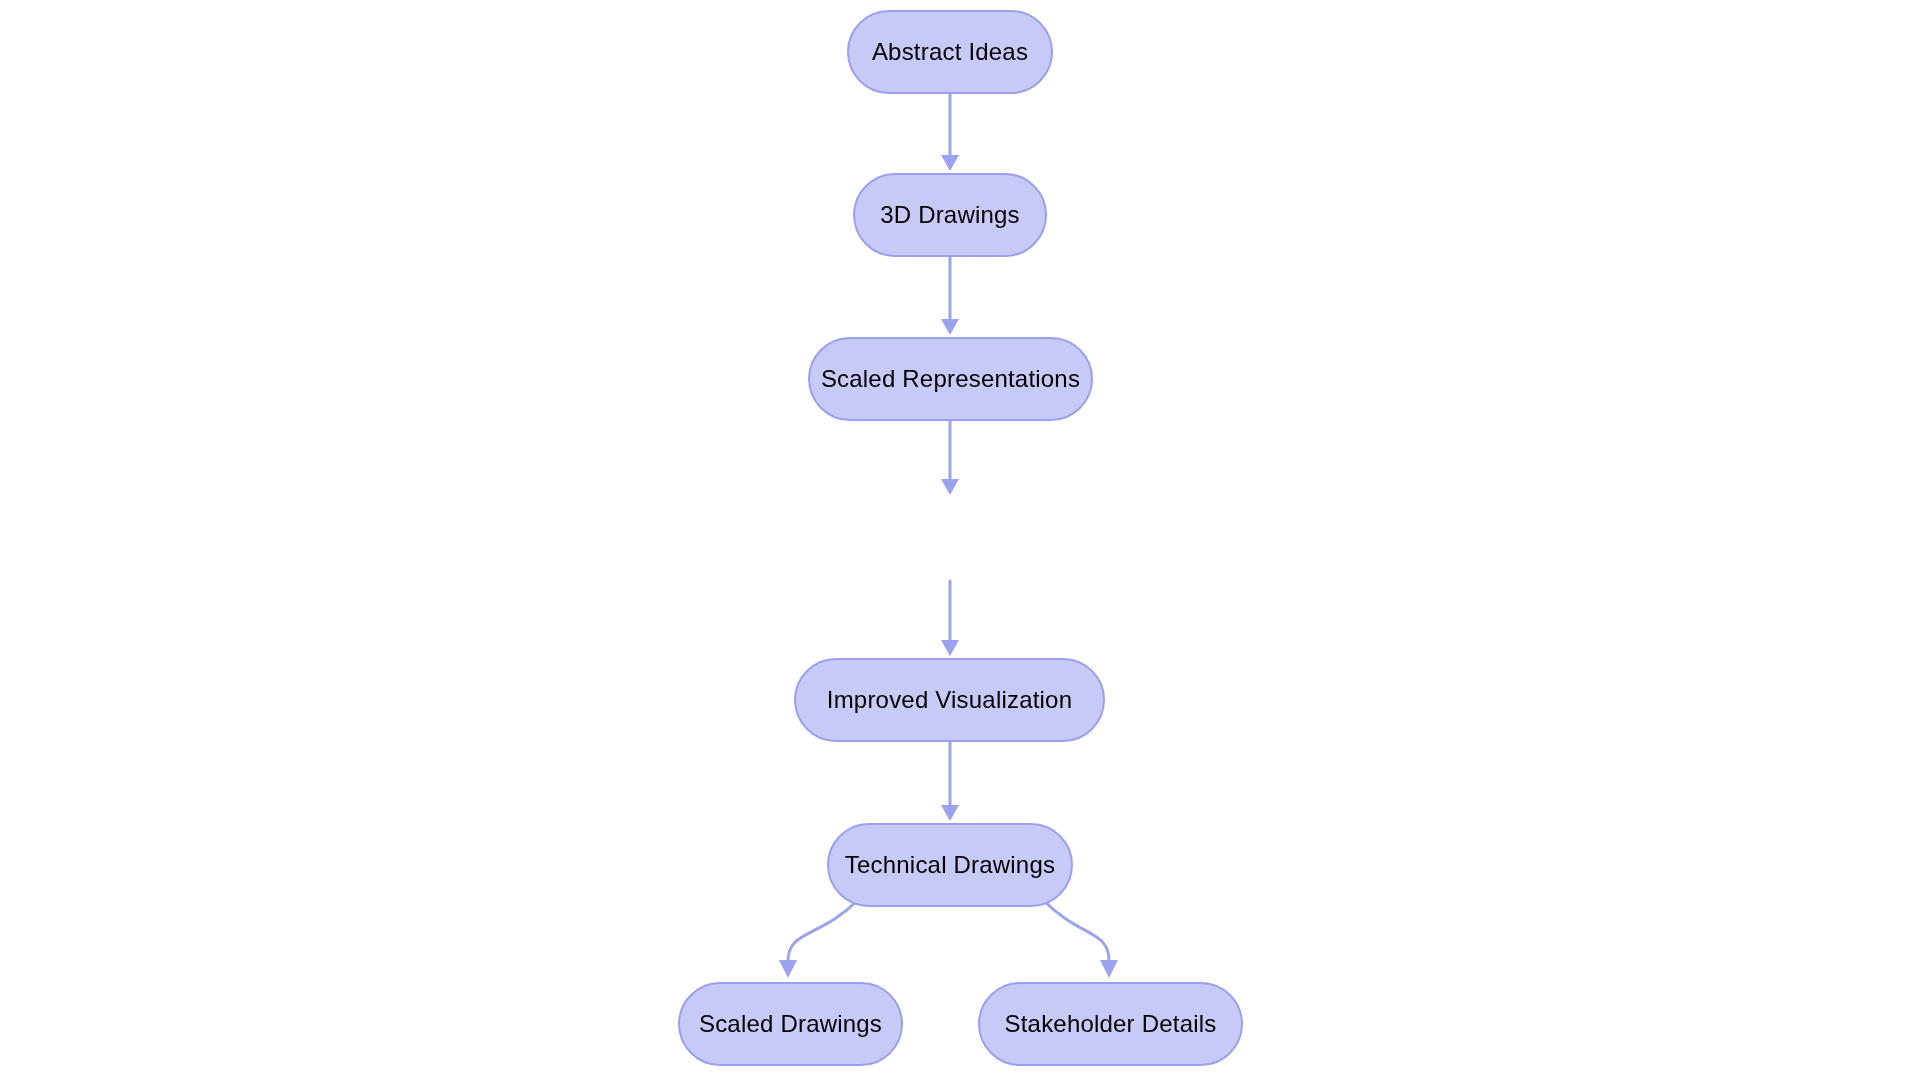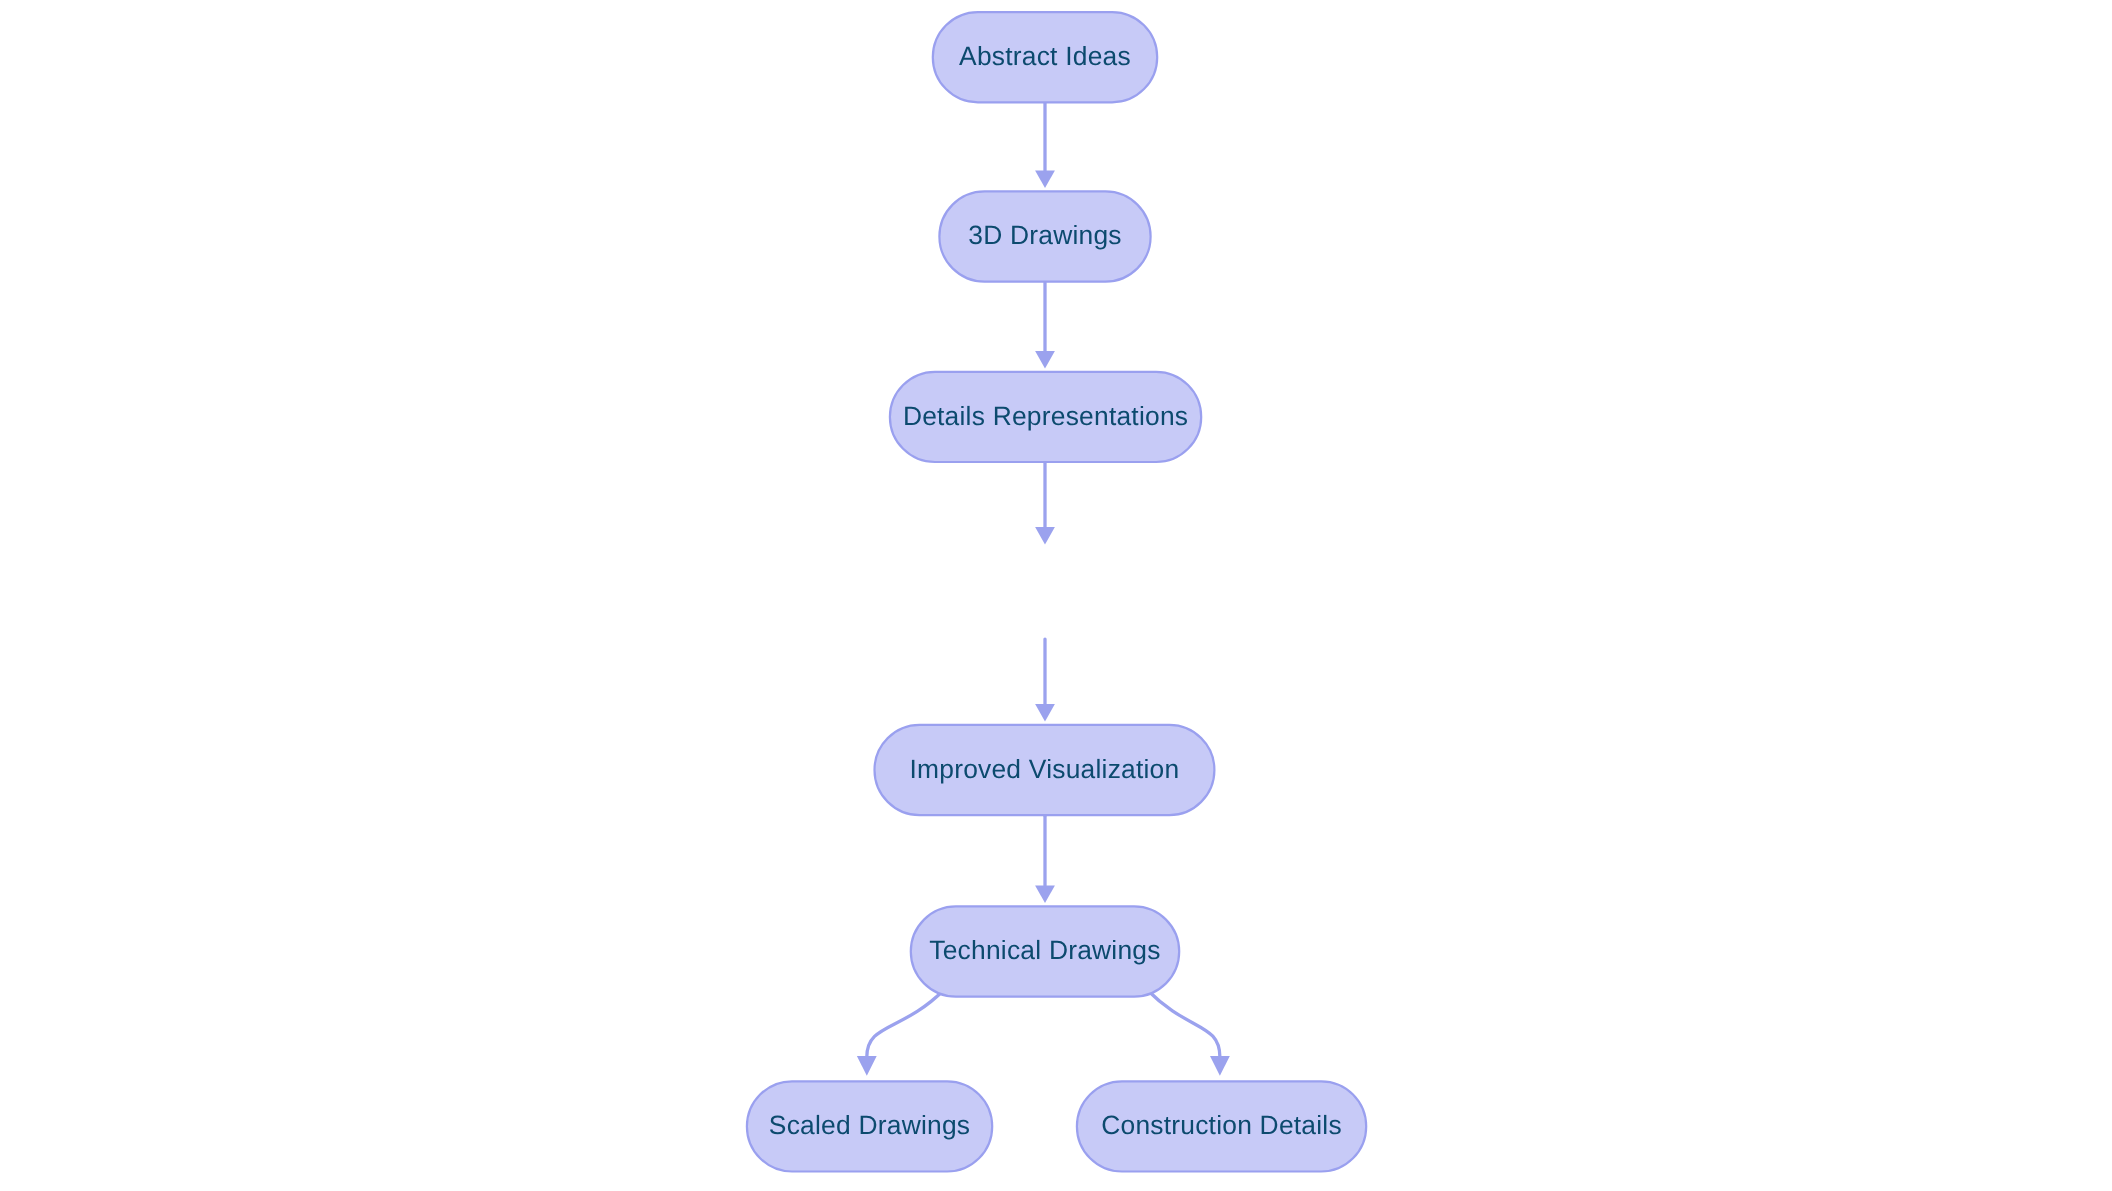--- a/index.html
+++ b/index.html
@@ -25,21 +25,21 @@
   }
   .node {
     position: absolute;
     box-sizing: border-box;
     display: flex;
     align-items: center;
     justify-content: center;
     background: #c7caf7;
     border: 2px solid #9aa0ef;
     border-radius: 44px;
-    color: #0c4a6e;
+    color: #000000;
     font-size: 24px;
     letter-spacing: 0.2px;
     white-space: nowrap;
     text-align: center;
   }
   
   .n0 { left: 847px;  top: 10px;  width: 206px; height: 84px; }
   .n1 { left: 853px;  top: 173px; width: 194px; height: 84px; }
   .n2 { left: 808px;  top: 337px; width: 285px; height: 84px; }
   .n3 { left: 795px;  top: 497px; width: 310px; height: 84px; }
@@ -72,19 +72,19 @@
 
     <path d="M858 900 C820 938 788 930 788 961" fill="none" stroke-width="3" stroke-linecap="round" stroke="#9ba2ee"></path>
     <polygon points="779,960 797,960 788,978" fill="#9ba2ee"></polygon>
 
     <path d="M1043 900 C1081 938 1109 930 1109 961" fill="none" stroke-width="3" stroke-linecap="round" stroke="#9ba2ee"></path>
     <polygon points="1100,960 1118,960 1109,978" fill="#9ba2ee"></polygon>
   </svg>
 
   <div class="node n0">Abstract Ideas</div>
   <div class="node n1">3D Drawings</div>
-  <div class="node n2">Details Representations</div>
+  <div class="node n2">Scaled Representations</div>
   <div class="node n4">Improved Visualization</div>
   <div class="node n5">Technical Drawings</div>
   <div class="node n6">Scaled Drawings</div>
-  <div class="node n7">Construction Details</div>
+  <div class="node n7">Stakeholder Details</div>
 
 </div>
 
 </body></html>

